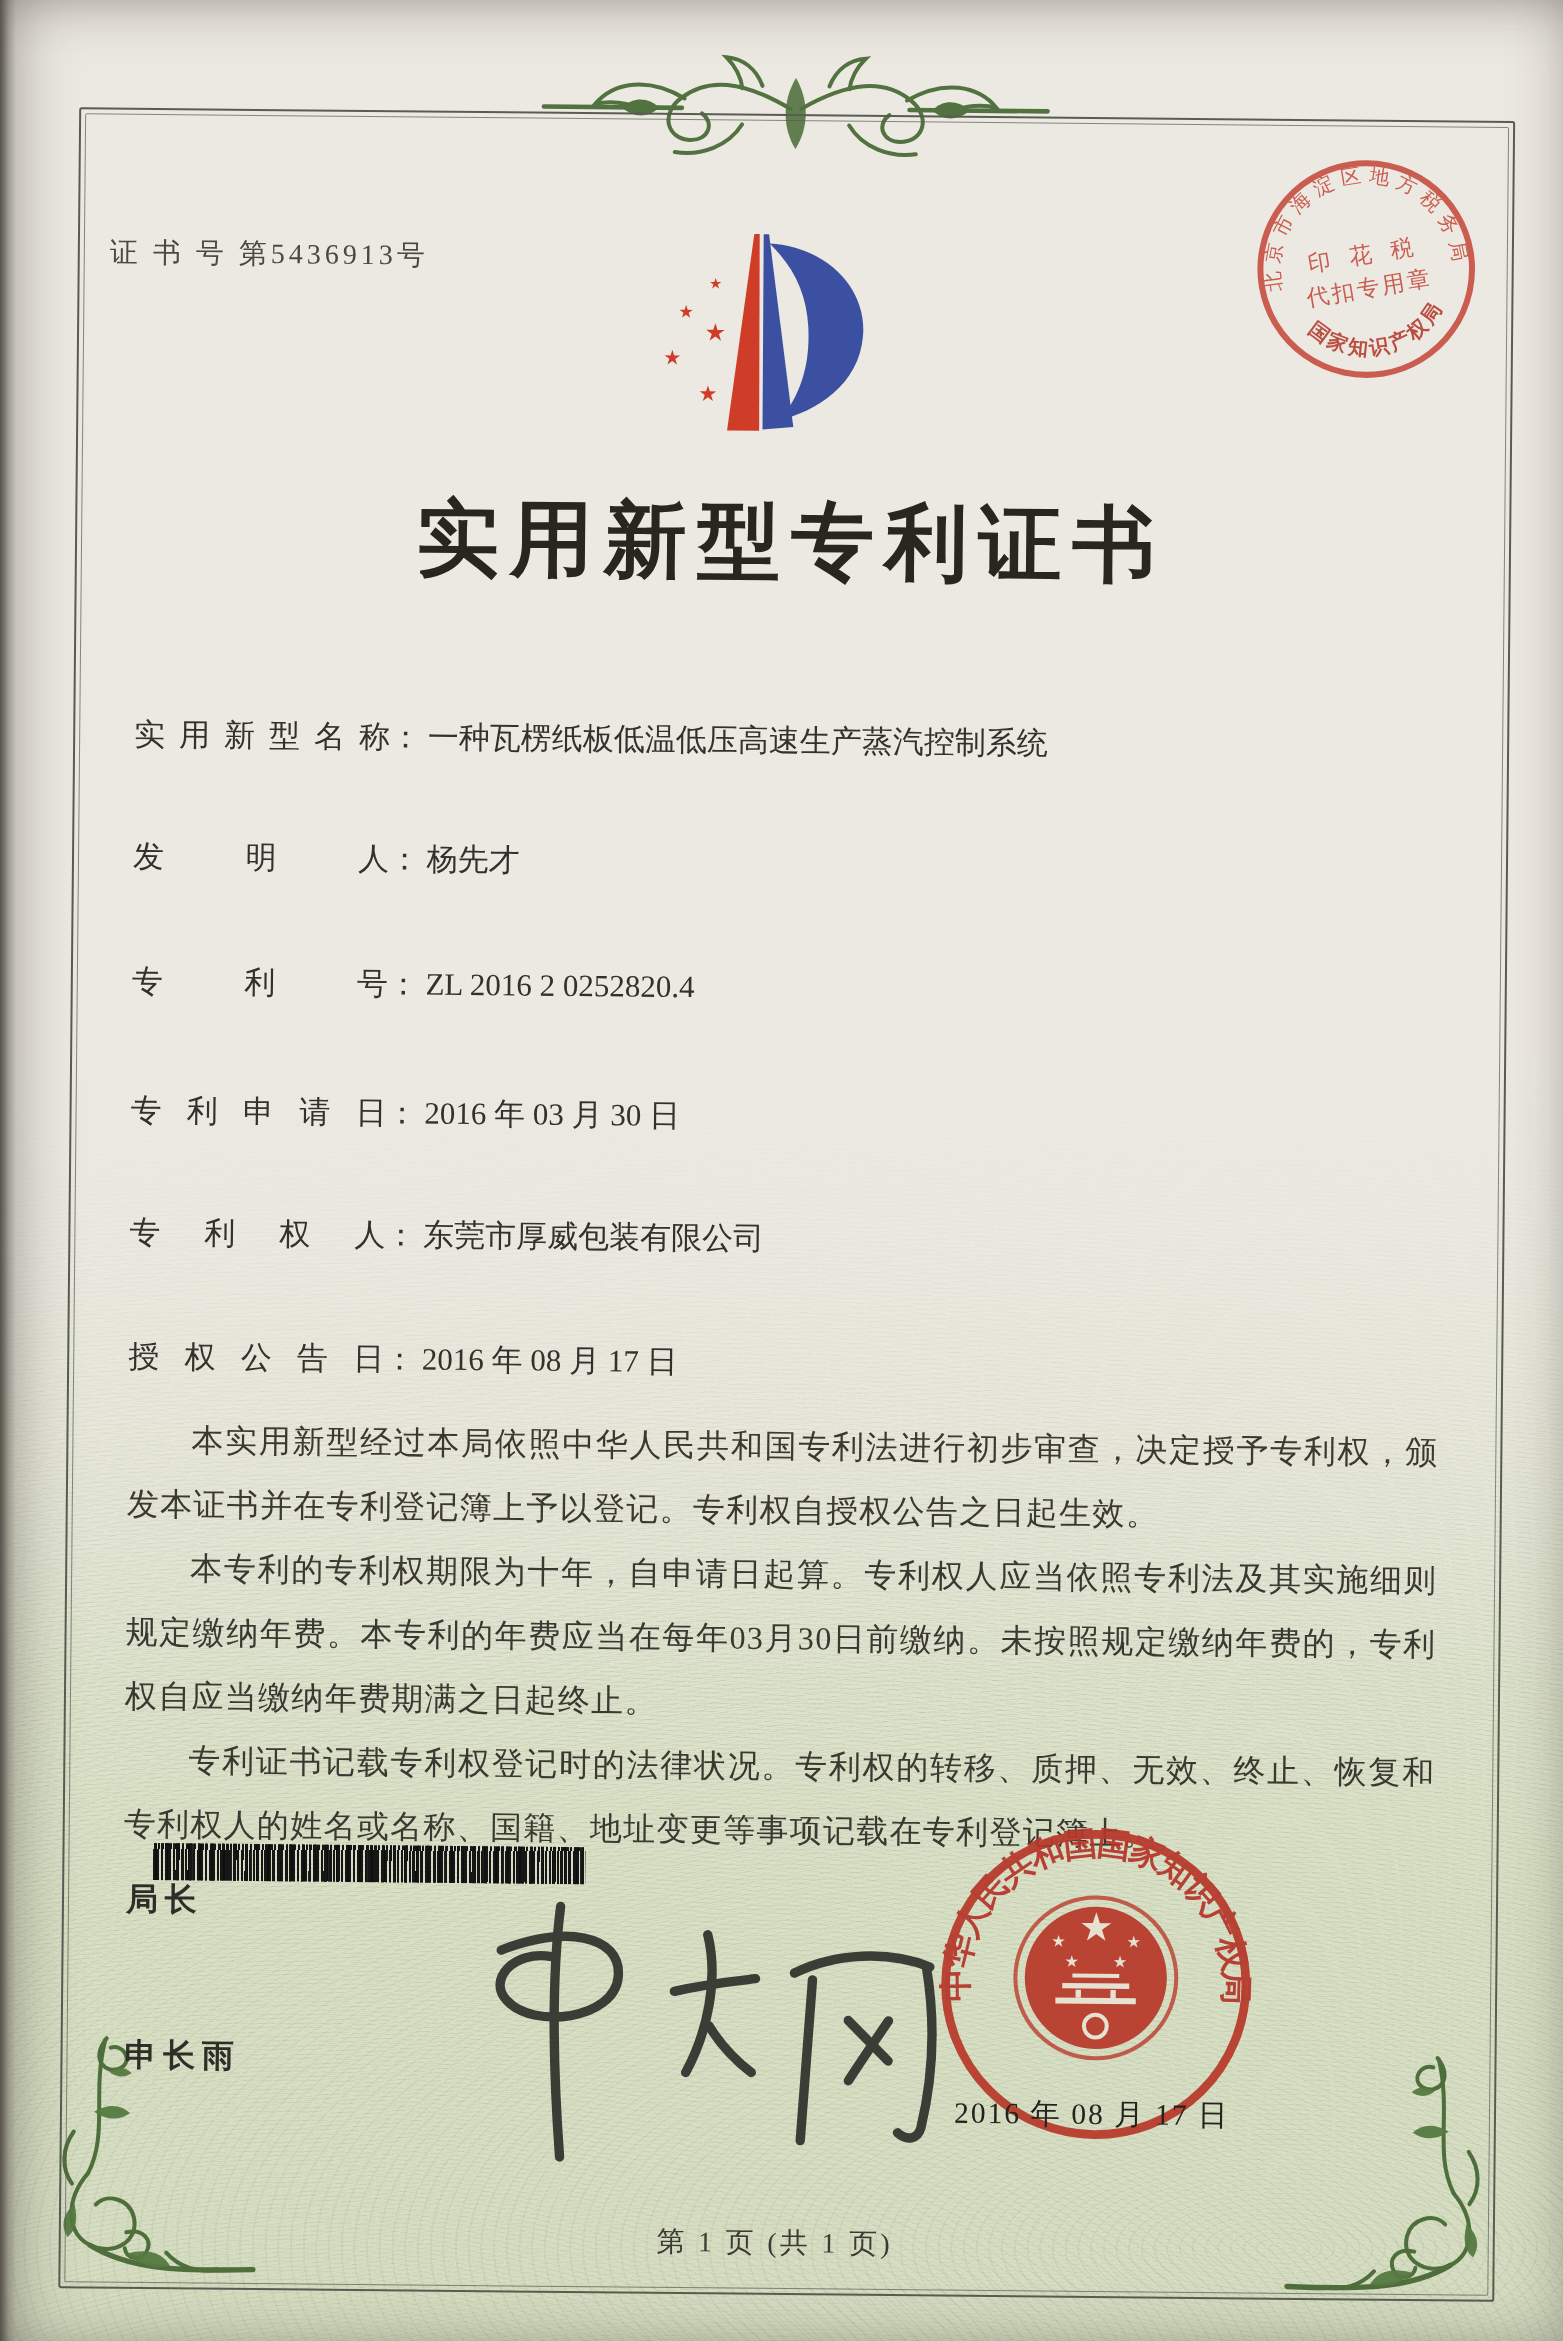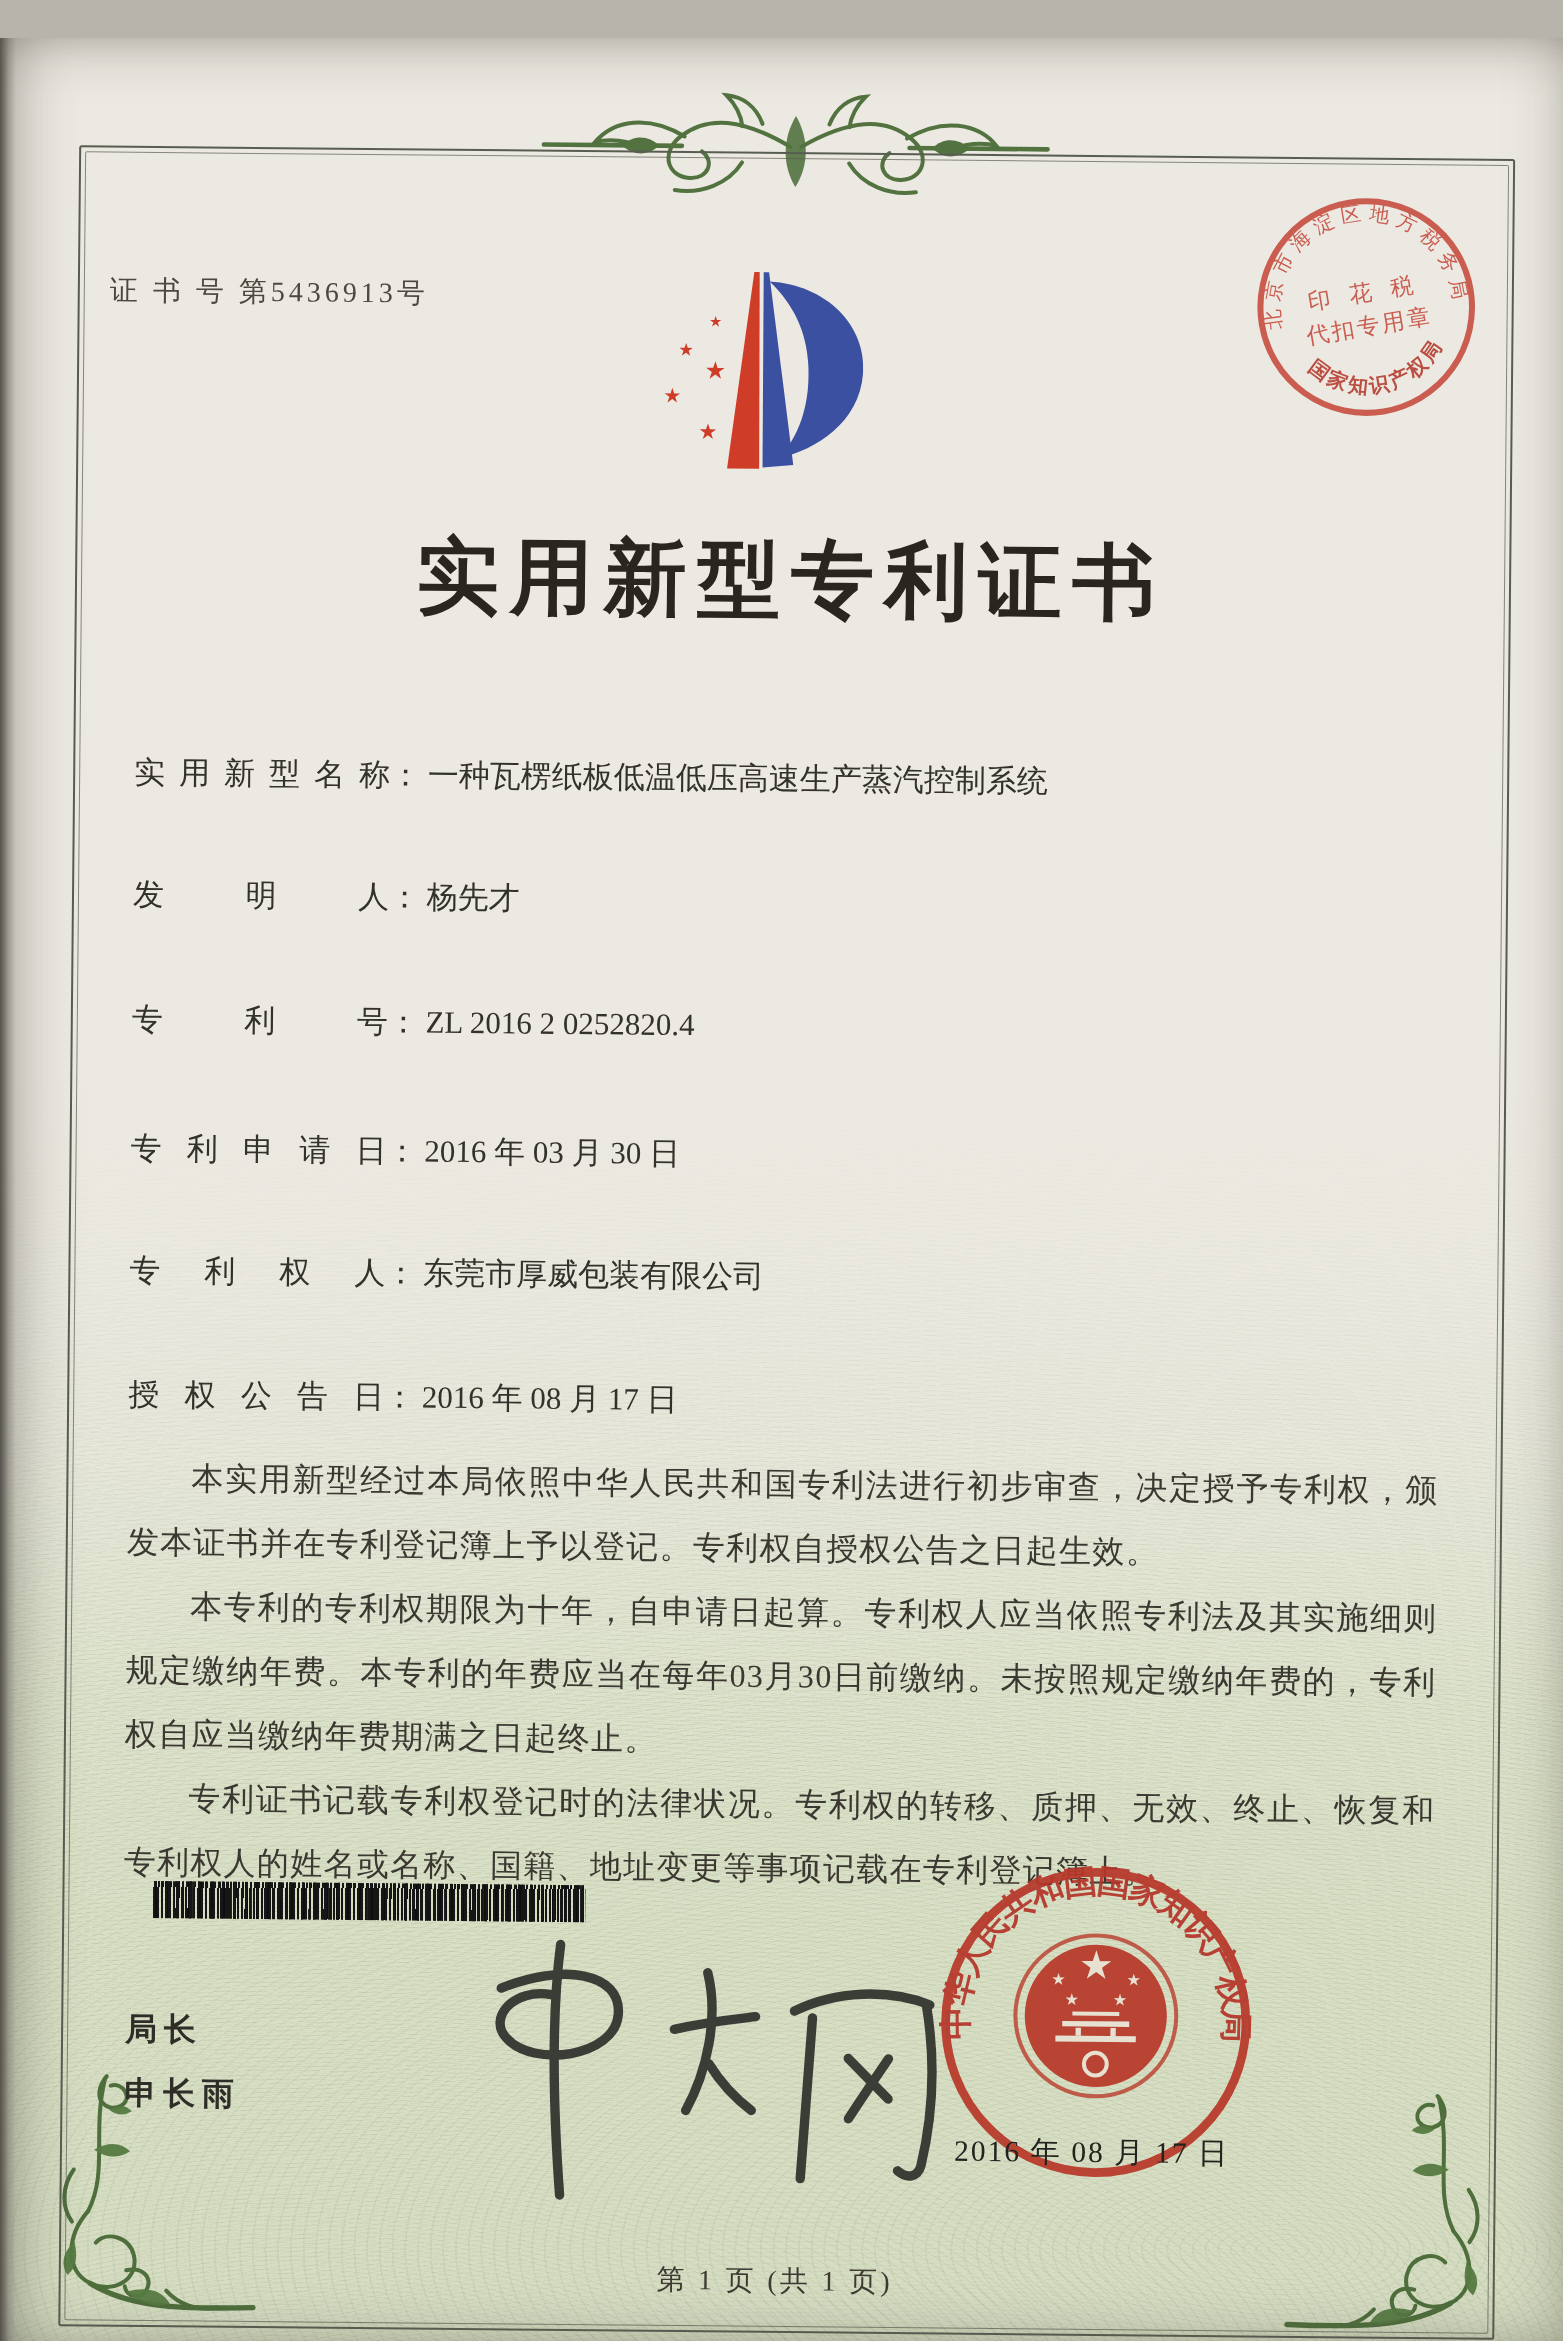--- a/index.html
+++ b/index.html
@@ -4,21 +4,21 @@
 <style>
   html,body{margin:0;padding:0;}
   body{width:1564px;height:2342px;position:relative;overflow:hidden;
        font-family:"Liberation Serif","DejaVu Serif",serif;background:#b7b4ac;}
   .sheet{position:absolute;inset:0;
     background:
       linear-gradient(180deg, rgba(236,233,226,1) 0%, rgba(236,233,226,1) 45%, rgba(236,233,226,0) 72%),
       repeating-radial-gradient(1071px 415px at 18% 103%, rgba(122,146,94,.10) 0 2px, rgba(0,0,0,0) 2px 11.4px),
       repeating-radial-gradient(1272px 495px at 82% 96%, rgba(122,146,94,.09) 0 2px, rgba(0,0,0,0) 2px 12.7px),
       repeating-radial-gradient(1606px 602px at 50% 115%, rgba(110,140,90,.08) 0 2px, rgba(0,0,0,0) 2px 10px),
-      linear-gradient(180deg,#ece9e2 0%,#e9e7dd 50%,#dfe3cf 68%,#d8dfc5 82%,#d5dcc2 100%); margin-top: 38px;}
+      linear-gradient(180deg,#ece9e2 0%,#e9e7dd 50%,#dfe3cf 68%,#d8dfc5 82%,#d5dcc2 100%);}
   .sheet::after{content:'';position:absolute;inset:0;pointer-events:none;
     box-shadow: inset 37px 6.7px 64px -27px rgba(70,66,58,.5),
                 inset -27px -20px 64px -33px rgba(90,86,76,.42),
                 inset 0 40px 60px -40px rgba(125,120,108,.38);}
   .edge-left{position:absolute;left:0;top:0;bottom:0;width:16px;
     background:linear-gradient(90deg,#5f5c55,rgba(170,167,158,.6) 55%,rgba(236,233,226,0));}
   .tilt{position:absolute;inset:0;transform:rotate(.55deg);transform-origin:783px 1071px;}
   .frame{position:absolute;left:70px;top:114px;width:1432px;height:2177px;
     border:2.7px solid #585d51;border-radius:2.7px;}
   .frame::after{content:'';position:absolute;inset:4px;border:1.3px solid rgba(88,93,81,.7);border-radius:2px;}
@@ -34,21 +34,21 @@
     line-height:64px;text-align:justify;color:#3b3831;letter-spacing:1.3px;}
   .body-text p{margin:0;text-indent:2em;}
   .barcode{position:absolute;left:161px;top:1849px;width:432px;height:37px;
     background:
       repeating-linear-gradient(90deg,#161616 0 2px,rgba(0,0,0,0) 2px 4px),
       repeating-linear-gradient(90deg,#161616 0 1.3px,rgba(0,0,0,0) 1.3px 7.4px),
       repeating-linear-gradient(90deg,#0e0e0e 0 3.3px,rgba(0,0,0,0) 3.3px 11.4px),
       repeating-linear-gradient(90deg,#242424 0 1.3px,rgba(0,0,0,0) 1.3px 19.4px);}
   .comm-label{position:absolute;left:134px;font-size:32px;font-weight:600;color:#2f2d28;
     font-family:"Liberation Sans","DejaVu Sans",sans-serif;letter-spacing:6.7px;}
-  .cl1{top:1976px}.cl2{top:2040px}
+  .cl1{top:1884px}.cl2{top:2040px}
   .signature{position:absolute;left:428px;top:1871px;width:556px;height:315px;}
   .seal{position:absolute;left:945px;top:1822px;width:319px;height:319px;opacity:.93;}
   .seal-date{position:absolute;left:964px;top:2092px;font-size:29.5px;letter-spacing:2px;color:#23221e;z-index:5;}
   .tax-stamp{position:absolute;left:1246px;top:151px;width:225px;height:225px;
     transform:rotate(-10deg);opacity:.88;}
   .footer{position:absolute;left:70px;width:1432px;top:2224px;text-align:center;
     font-size:28px;letter-spacing:3.3px;color:#3d3a33;}
   .orn{position:absolute;}
   .orn-top{left:532px;top:39px;width:509px;height:141px;}
   .orn-bl{left:37px;top:2038px;width:231px;height:264px;}

